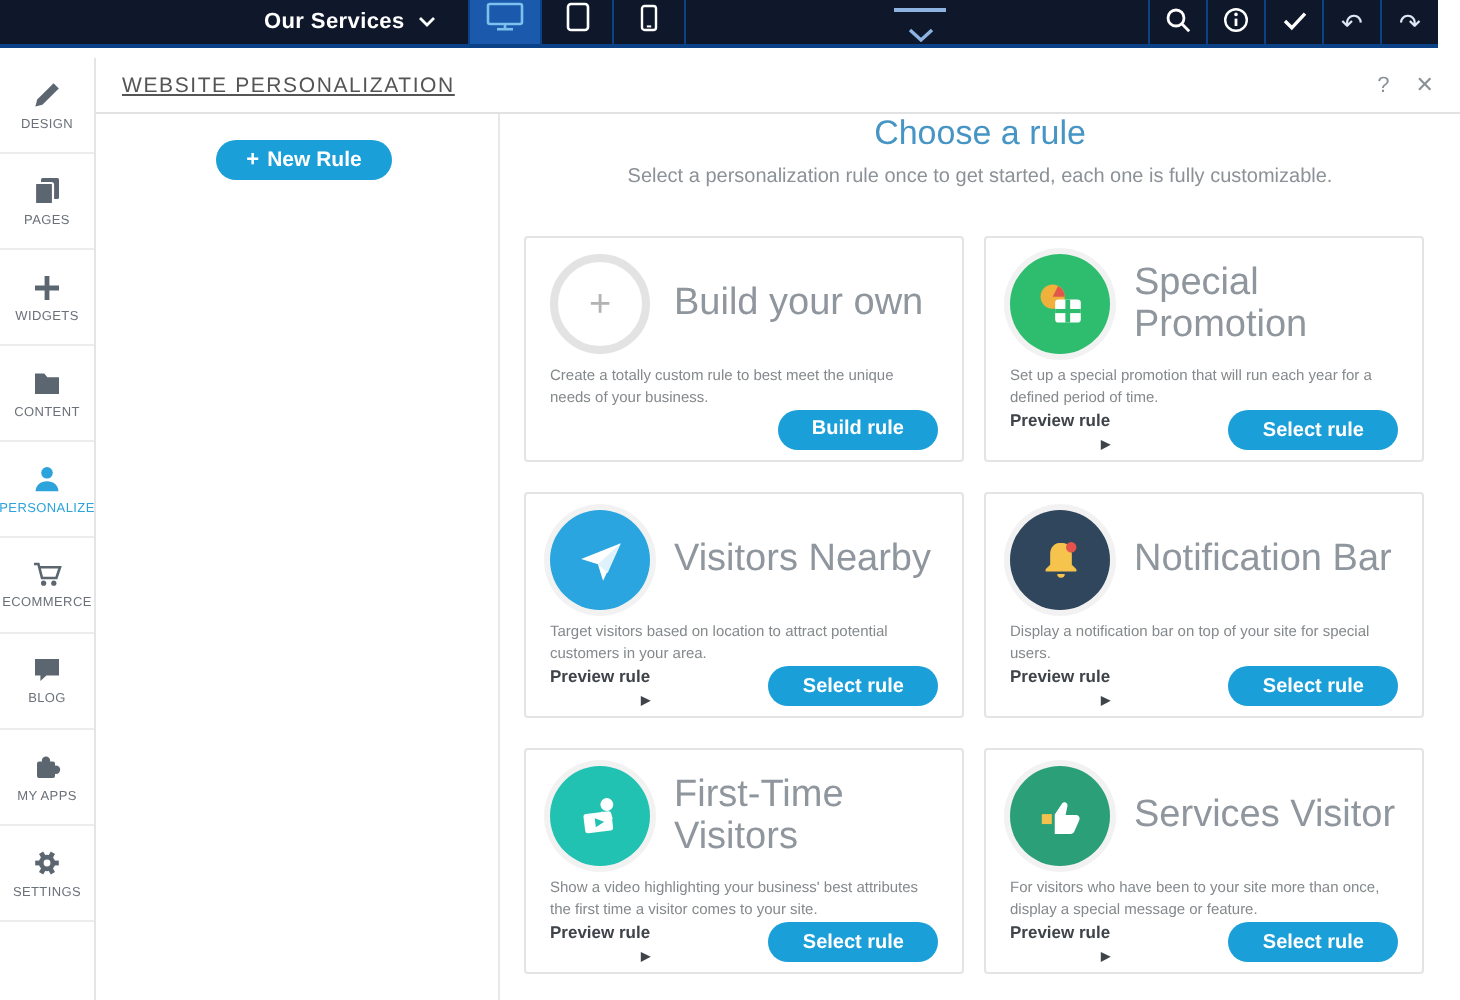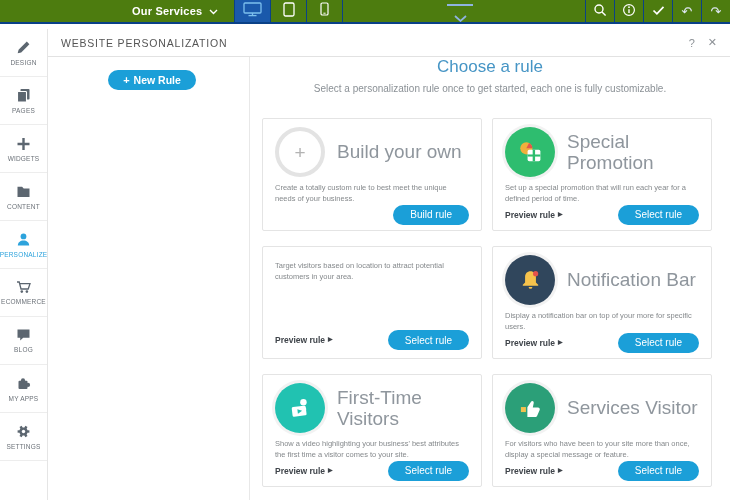--- a/index.html
+++ b/index.html
@@ -5,22 +5,22 @@
   * { margin:0; padding:0; box-sizing:border-box; }
   html,body { width:730px; height:500px; }
   body {
     font-family:"Liberation Sans", sans-serif;
     background:#fff; position:relative; overflow:hidden;
     -webkit-font-smoothing:antialiased;
   }
 
   
   .topbar {
-    position:absolute; top:0; left:0; right:0; height:24px;
-    background:#4d7c0f; border-bottom:2px solid #0a4187;
+    position:absolute; top:0; left:0; right:11px; height:24px;
+    background:#0f172a; border-bottom:2px solid #0a4187;
     display:flex; align-items:stretch; color:#fff;
   }
   .tb-spacer { width:126px; }
   .our-services {
     display:flex; align-items:center; gap:7px; padding:0 16px 0 6px;
     font-size:11px; font-weight:bold; letter-spacing:.2px; cursor:pointer;
   }
   .device-group { display:flex; align-items:stretch; border-left:1px solid #0a4187; }
   .device-btn {
     width:36px; display:flex; align-items:center; justify-content:center;
@@ -38,21 +38,21 @@
     width:29px; display:flex; align-items:center; justify-content:center;
     border-left:1px solid #0a4187; cursor:pointer; font-size:13px; color:#dfe8f4;
   }
 
   
   .header {
     position:absolute; top:29px; left:48px; right:0; height:28px;
     background:#fff; border-bottom:1px solid #e2e2e2;
     display:flex; align-items:center; padding:0 13px;
   }
-  .header-title { font-size:10.5px; color:#555; letter-spacing:.8px; }
+  .header-title { font-size:10.5px; color:#555; letter-spacing:.8px;text-decoration:underline; }
   .header-actions { margin-left:auto; display:flex; align-items:center; gap:13px; }
   .header-actions span { color:#8c9196; font-size:11px; cursor:pointer; }
 
   
   .sidebar {
     position:absolute; top:29px; left:0; bottom:0; width:48px;
     background:#fff; border-right:1px solid #e5e5e5;
   }
   .side-item {
     height:48px; border-bottom:1px solid #ededed;
@@ -98,26 +98,26 @@
     box-shadow:0 0 0 3px rgba(0,0,0,0.05);
   }
   .circle.build { background:#fff; border:4px solid #e3e3e3; box-shadow:none; }
   .circle.build .plus-glyph { color:#b3b3b3; font-size:19px; line-height:1; }
   .card-title { flex:1; font-size:19px; color:#8f969d; line-height:1.12; font-weight:normal; }
   .card-desc { margin-top:6px; font-size:7.5px; color:#85898c; line-height:1.45; }
   .card-foot { margin-top:auto; display:flex; align-items:center; justify-content:space-between; }
   .card-foot.no-preview { justify-content:flex-end; }
   .preview-link {
     font-size:8.5px; font-weight:bold; color:#3f444a; cursor:pointer;
-    display:flex; align-items:flex-start; gap:3px;
+    display:flex; align-items:flex-end; gap:3px;flex-direction:column;
   }
   .preview-link .arrow { font-size:6px; }
   .select-btn {
     height:20px; padding:0 17px; border:none; border-radius:10px;
-    background:#1b9fd8; color:#fff; font-family:inherit; font-size:10px; font-weight:normal;
+    background:#1b9fd8; color:#fff; font-family:inherit; font-size:10px; font-weight:bold;
     display:flex; align-items:center; justify-content:center; cursor:pointer;
   }
 </style>
 </head>
 <body>
 
 <div class="topbar">
   <div class="tb-spacer"></div>
 
   <div class="our-services">
@@ -337,20 +337,29 @@
       <div class="card-foot">
         <div class="preview-link">
           <span>Preview rule</span>
           <span class="arrow">▶</span>
         </div>
         <button class="select-btn">Select rule</button>
       </div>
     </div>
 
     <div class="card">
+      <div class="card-head">
+        <div class="circle" style="background:#2aa5df;">
+          <svg width="25" height="25" viewBox="0 0 24 24">
+            <path d="M21.5 3.5L2.5 11l8 2.5 2.5 8z" fill="#fff"></path>
+            <path d="M10.5 13.5L21.5 3.5l-6.3 14.3z" fill="#dff2fb"></path>
+          </svg>
+        </div>
+        <div class="card-title">Visitors Nearby</div>
+      </div>
       <div class="card-desc">Target visitors based on location to attract potential customers in your area.</div>
       <div class="card-foot">
         <div class="preview-link">
           <span>Preview rule</span>
           <span class="arrow">▶</span>
         </div>
         <button class="select-btn">Select rule</button>
       </div>
     </div>
 
@@ -358,21 +367,21 @@
       <div class="card-head">
         <div class="circle" style="background:#30465c;">
           <svg width="25" height="25" viewBox="0 0 24 24">
             <path fill="#f6c34c" d="M12 3.2c-3.2 0-5.2 2.3-5.2 5.4v5.2L4.6 16v1h14.8v-1l-2.2-2.2V8.6c0-3.1-2-5.4-5.2-5.4z"></path>
             <path fill="#f6c34c" d="M10.2 18.2a1.8 1.8 0 0 0 3.6 0z"></path>
             <circle cx="16.9" cy="5.4" r="2.5" fill="#e5534b"></circle>
           </svg>
         </div>
         <div class="card-title">Notification Bar</div>
       </div>
-      <div class="card-desc">Display a notification bar on top of your more for specific users.</div>
+      <div class="card-desc">Display a notification bar on top of your site for special users.</div>
       <div class="card-foot">
         <div class="preview-link">
           <span>Preview rule</span>
           <span class="arrow">▶</span>
         </div>
         <button class="select-btn">Select rule</button>
       </div>
     </div>
 
     <div class="card">

